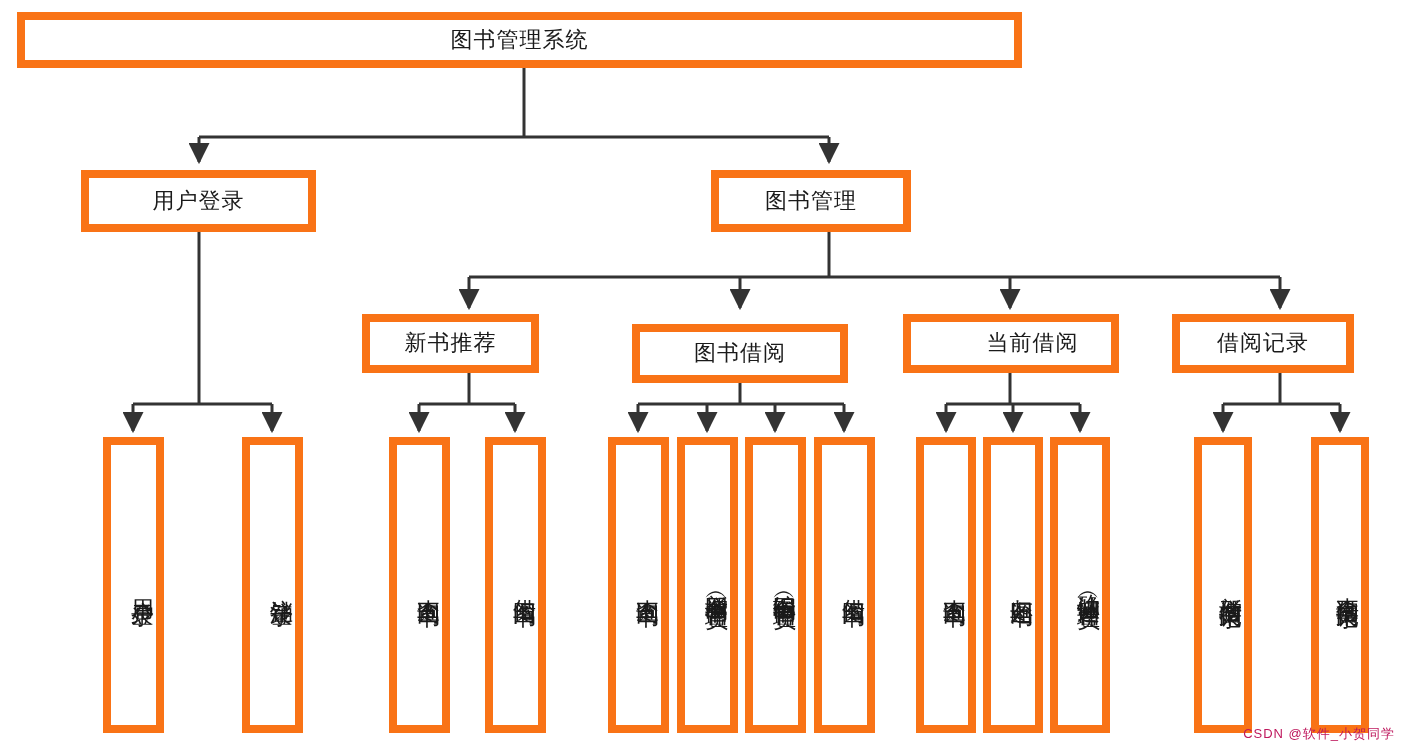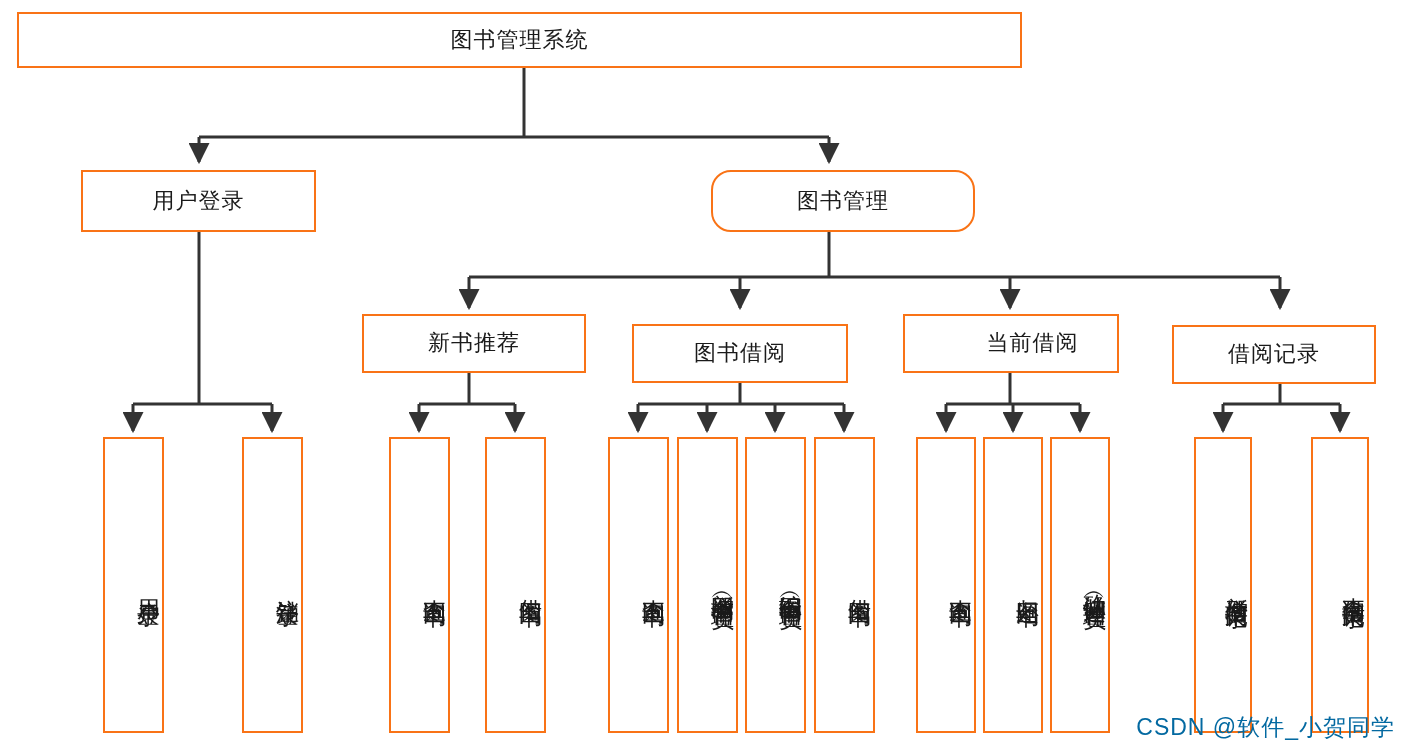--- a/index.html
+++ b/index.html
@@ -21,21 +21,21 @@
     position: absolute;
     left: 0;
     top: 0;
     width: 1405px;
     height: 747px;
     pointer-events: none;
   }
   .node {
     position: absolute;
     box-sizing: border-box;
-    border: 2px solid #f97316;
+    border: 8px solid #f97316;
     background: #ffffff;
     display: flex;
     align-items: center;
     justify-content: center;
     color: #1a1a1a;
   }
   .node.horizontal {
     font-size: 22px;
     letter-spacing: 1px;
     line-height: 1.2;
@@ -53,22 +53,22 @@
   }
   .node.vertical .label {
     writing-mode: vertical-rl;
     text-orientation: upright;
     display: block;
   }
   .watermark {
     position: absolute;
     right: 10px;
     bottom: 4px;
-    font-size: 23px;
-    color: #0369a1;
+    font-size: 13px;
+    color: #be185d;
     letter-spacing: 1px;
     white-space: nowrap;
   }
 </style>
 </head>
 <body>
 
 <div id="canvas">
 
   <svg id="connectors" viewBox="0 0 1405 747" xmlns="http://www.w3.org/2000/svg">
@@ -121,34 +121,34 @@
     </g>
   </svg>
 
   <div class="node horizontal" style="left:17px; top:12px; width:1005px; height:56px;">
     <span class="label">图书管理系统</span>
   </div>
 
   <div class="node horizontal" style="left:81px; top:170px; width:235px; height:62px;">
     <span class="label">用户登录</span>
   </div>
-  <div class="node horizontal" style="left:711px; top:170px; width:264px; height:62px;border-radius:20px;">
+  <div class="node horizontal" style="left:711px; top:170px; width:200px; height:62px;">
     <span class="label">图书管理</span>
   </div>
 
-  <div class="node horizontal" style="left:362px; top:314px; width:224px; height:59px;">
+  <div class="node horizontal" style="left:362px; top:314px; width:177px; height:59px;">
     <span class="label">新书推荐</span>
   </div>
   <div class="node horizontal" style="left:632px; top:324px; width:216px; height:59px;">
     <span class="label">图书借阅</span>
   </div>
   <div class="node horizontal" style="left:903px; top:314px; width:216px; height:59px;padding-left:43px;">
     <span class="label">当前借阅</span>
   </div>
-  <div class="node horizontal" style="left:1172px; top:314px; width:204px; height:59px;margin-top:11px;">
+  <div class="node horizontal" style="left:1172px; top:314px; width:182px; height:59px;">
     <span class="label">借阅记录</span>
   </div>
 
   <div class="node vertical" style="left:103px; top:437px; width:61px; height:296px;">
     <span class="label">用户登录</span>
   </div>
   <div class="node vertical" style="left:242px; top:437px; width:61px; height:296px;">
     <span class="label">注销登录</span>
   </div>
 

